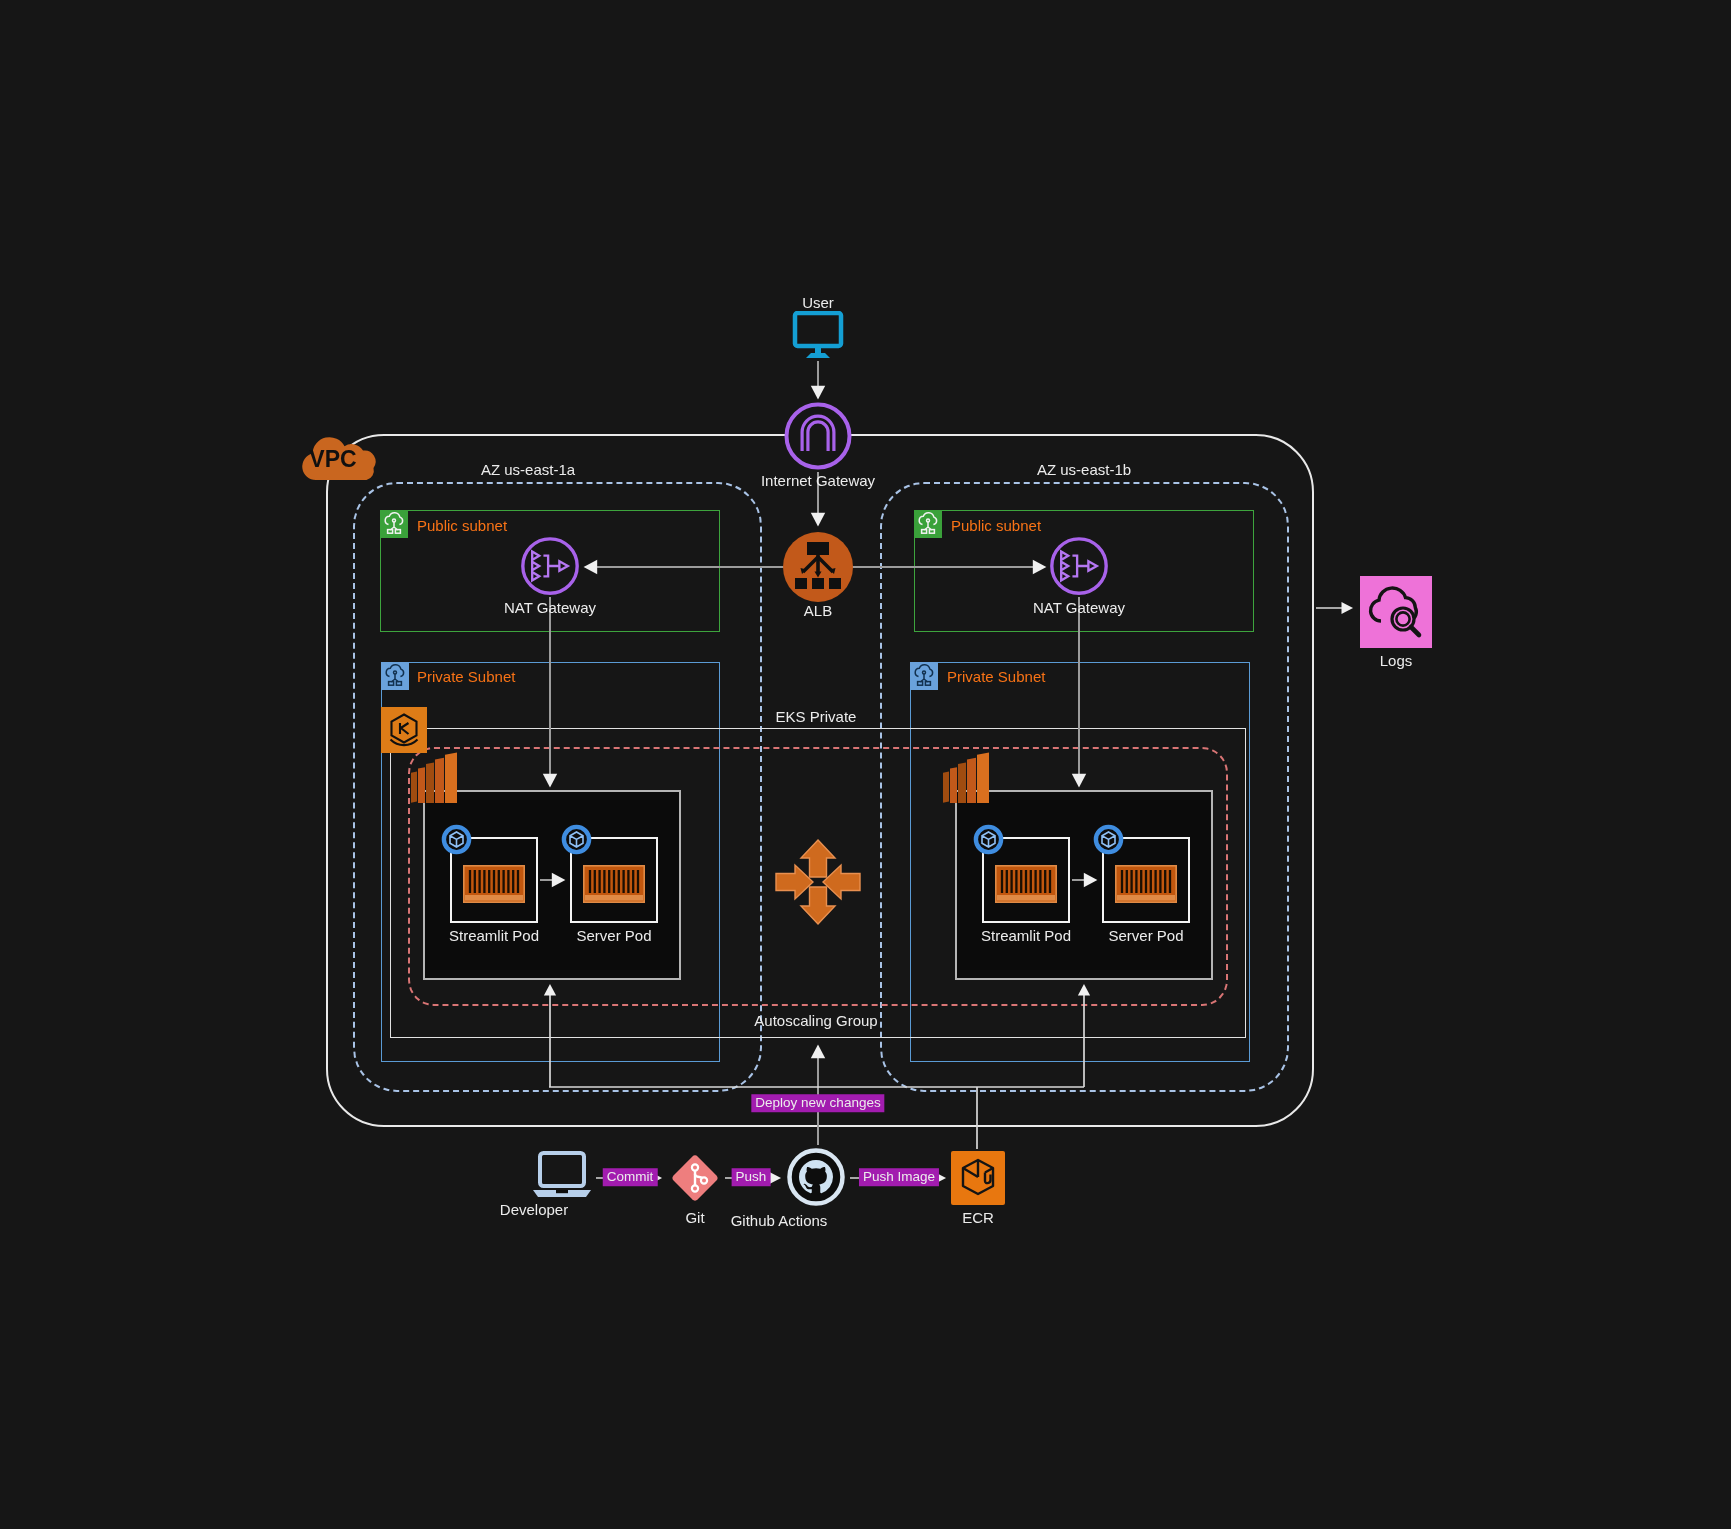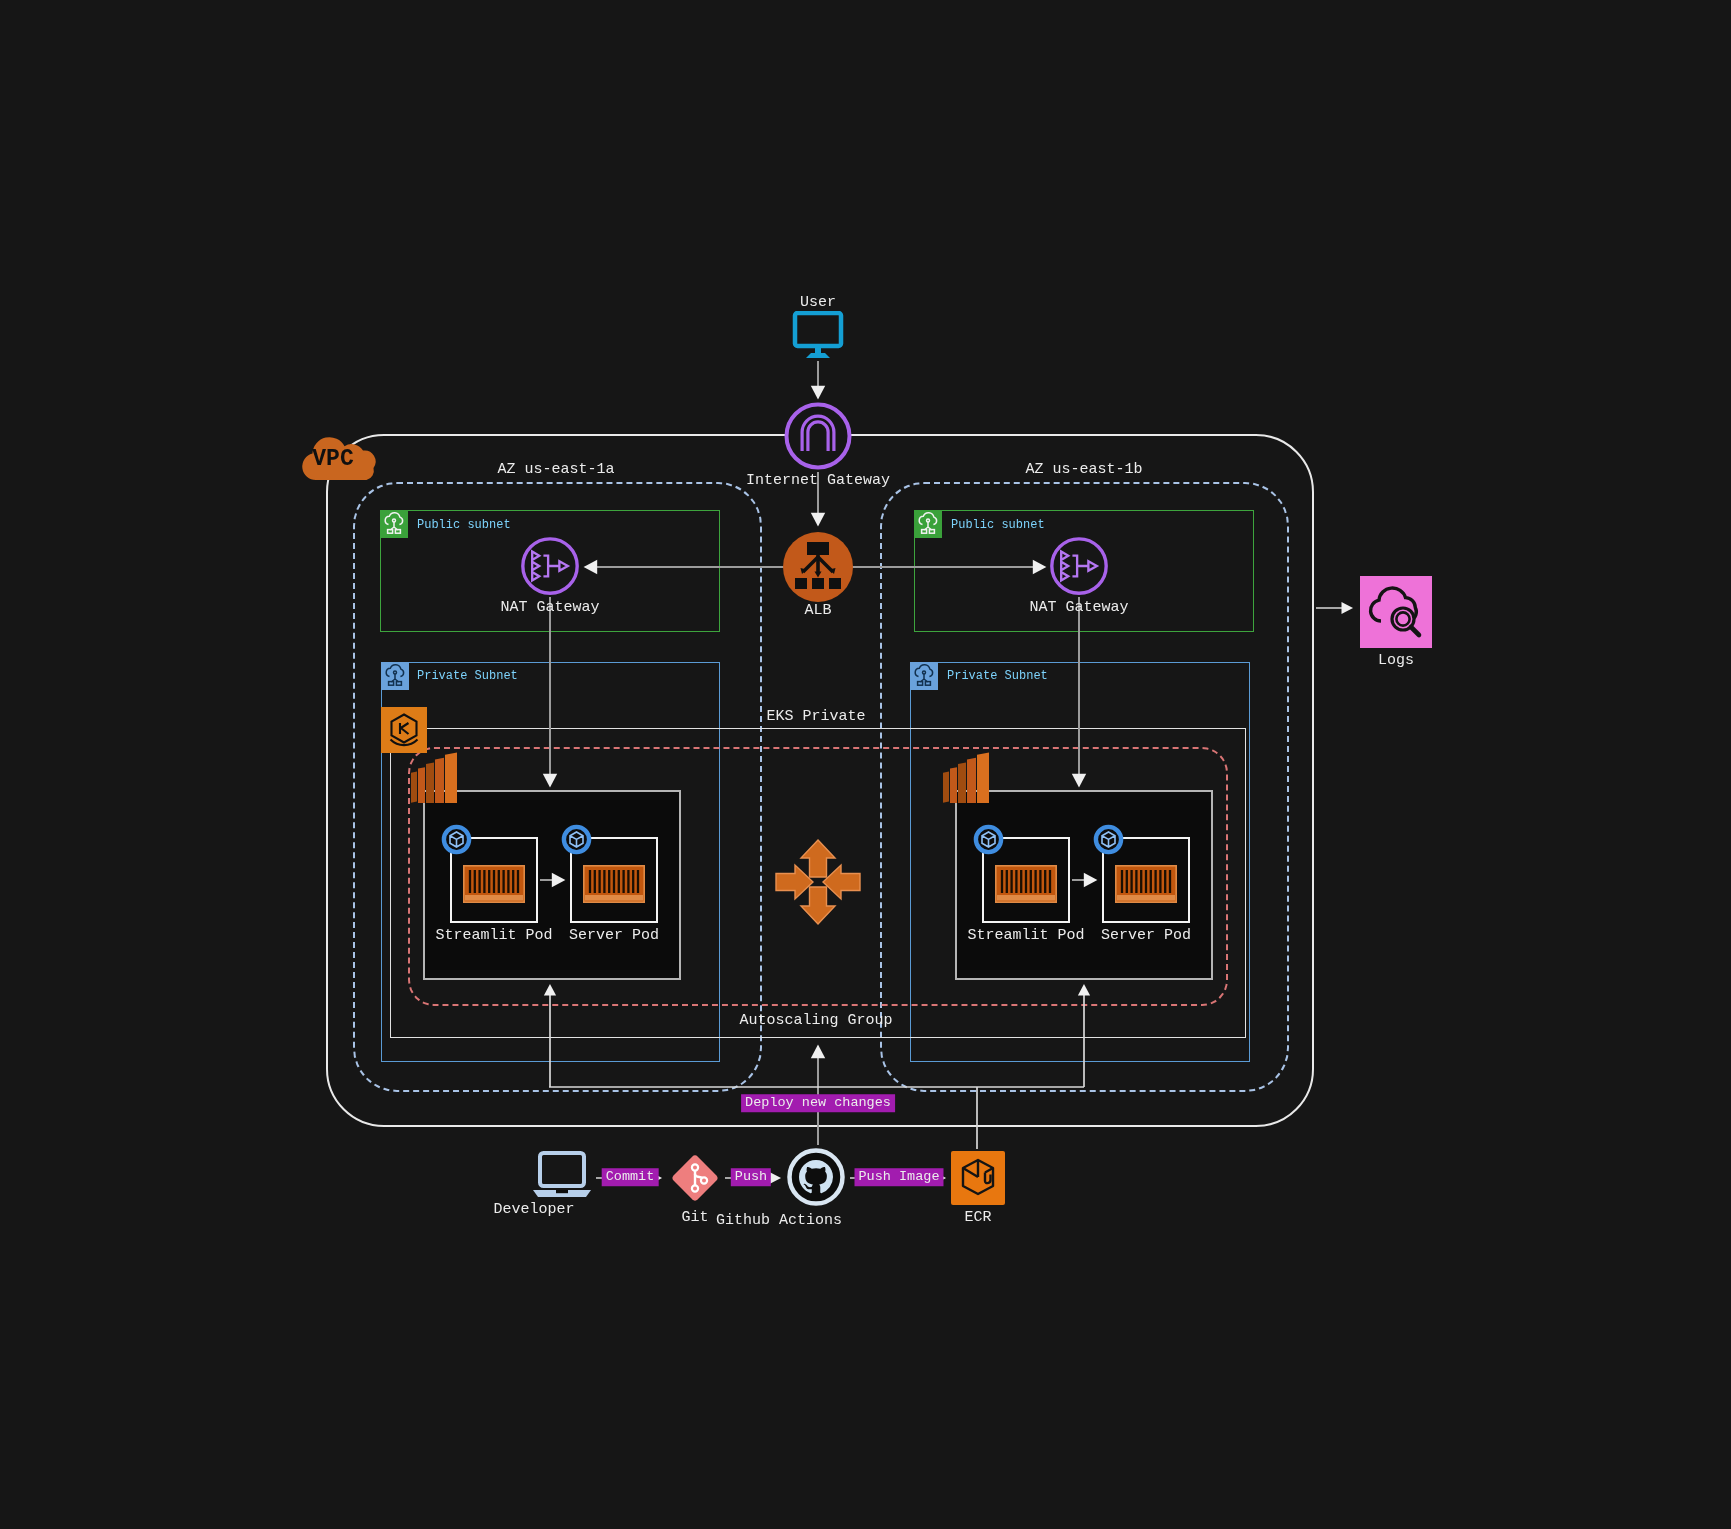--- a/index.html
+++ b/index.html
@@ -1,30 +1,30 @@
 <!DOCTYPE html>
 <html><head>
 <meta charset="utf-8">
 <style>
   html,body{margin:0;padding:0;background:#161616;}
   .canvas{position:relative;width:1731px;height:1279px;background:#161616;
-          font-family:Liberation Mono, monospace;color:#ececec;overflow:hidden;}
+          font-family:Liberation Sans, sans-serif;color:#ececec;overflow:hidden;}
   .box{position:absolute;box-sizing:border-box;}
   .vpcB{border:2px solid #e9e9e9;border-radius:58px;}
   .azB{border:2px dashed #a9c3e6;border-radius:44px;}
   .pubB{border:1px solid #3da43d;}
   .privB{border:1px solid #5b9bd5;}
   .eksB{border:1px solid #e2e2e2;}
   .asgB{border:2px dashed #d97575;border-radius:26px;}
   .nodeB{background:#0b0b0b;border:2px solid #b5b5b5;}
   .podB{border:2px solid #f4f4f4;}
   .ic{position:absolute;}
   .lbl{position:absolute;transform:translate(-50%,-50%);font-size:15px;line-height:1.15;
        white-space:nowrap;color:#ececec;}
-  .lblL{position:absolute;transform:translateY(-50%);font-size:12px;white-space:nowrap;color:#7dd3fc;}
+  .lblL{position:absolute;transform:translateY(-50%);font-size:15px;white-space:nowrap;color:#f97316;}
   .onln{background:#a21caf;padding:1px 4px;font-size:13.5px;}
   .vpctxt{position:absolute;transform:translate(-50%,-50%);font-size:23px;font-weight:bold;color:#101010;}
   svg.overlay{position:absolute;left:0;top:0;pointer-events:none;}
 </style>
 </head>
 <body>
 
 <div class="canvas">
 
   <div class="box vpcB" style="left:326px;top:434px;width:988px;height:693px"></div>
@@ -287,21 +287,21 @@
   </svg>
 
   <div class="lbl" style="left:818px;top:303px">User</div>
   <div class="lbl" style="left:818px;top:481px">Internet Gateway</div>
   <div class="lbl" style="left:818px;top:611px">ALB</div>
   <div class="vpctxt" style="left:333px;top:459px">VPC</div>
   <div class="lbl" style="left:1396px;top:661px">Logs</div>
   <div class="lbl" style="left:816px;top:717px">EKS Private</div>
   <div class="lbl" style="left:816px;top:1021px">Autoscaling Group</div>
 
-  <div class="lbl" style="left:556px;top:470px">AZ us-east-1a</div>
+  <div class="lbl" style="left:528px;top:470px">AZ us-east-1a</div>
   <div class="lblL" style="left:417px;top:525px">Public subnet</div>
   <div class="lbl" style="left:550px;top:608px">NAT Gateway</div>
   <div class="lblL" style="left:417px;top:676px">Private Subnet</div>
   <div class="lbl" style="left:494px;top:936px">Streamlit Pod</div>
   <div class="lbl" style="left:614px;top:936px">Server Pod</div>
 
   <div class="lbl" style="left:1084px;top:470px">AZ us-east-1b</div>
   <div class="lblL" style="left:951px;top:525px">Public subnet</div>
   <div class="lbl" style="left:1079px;top:608px">NAT Gateway</div>
   <div class="lblL" style="left:947px;top:676px">Private Subnet</div>

